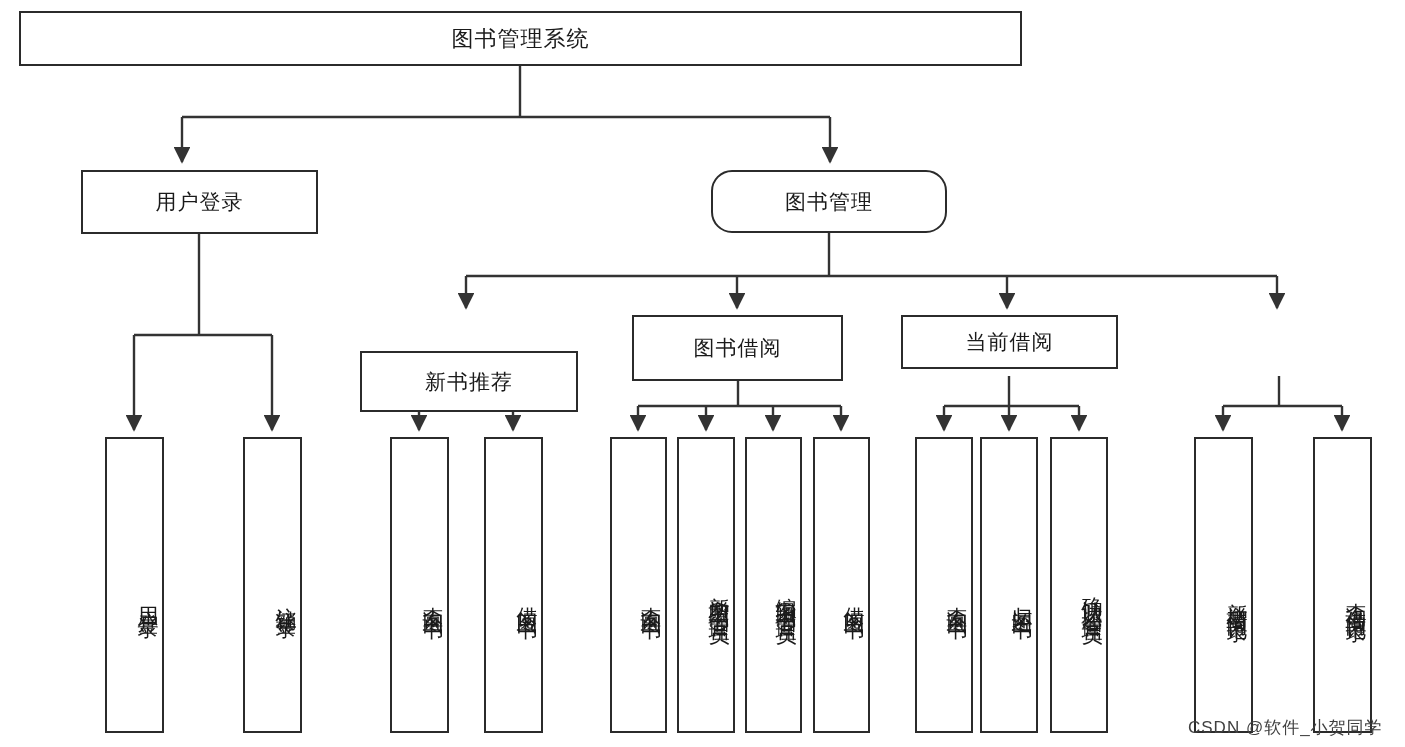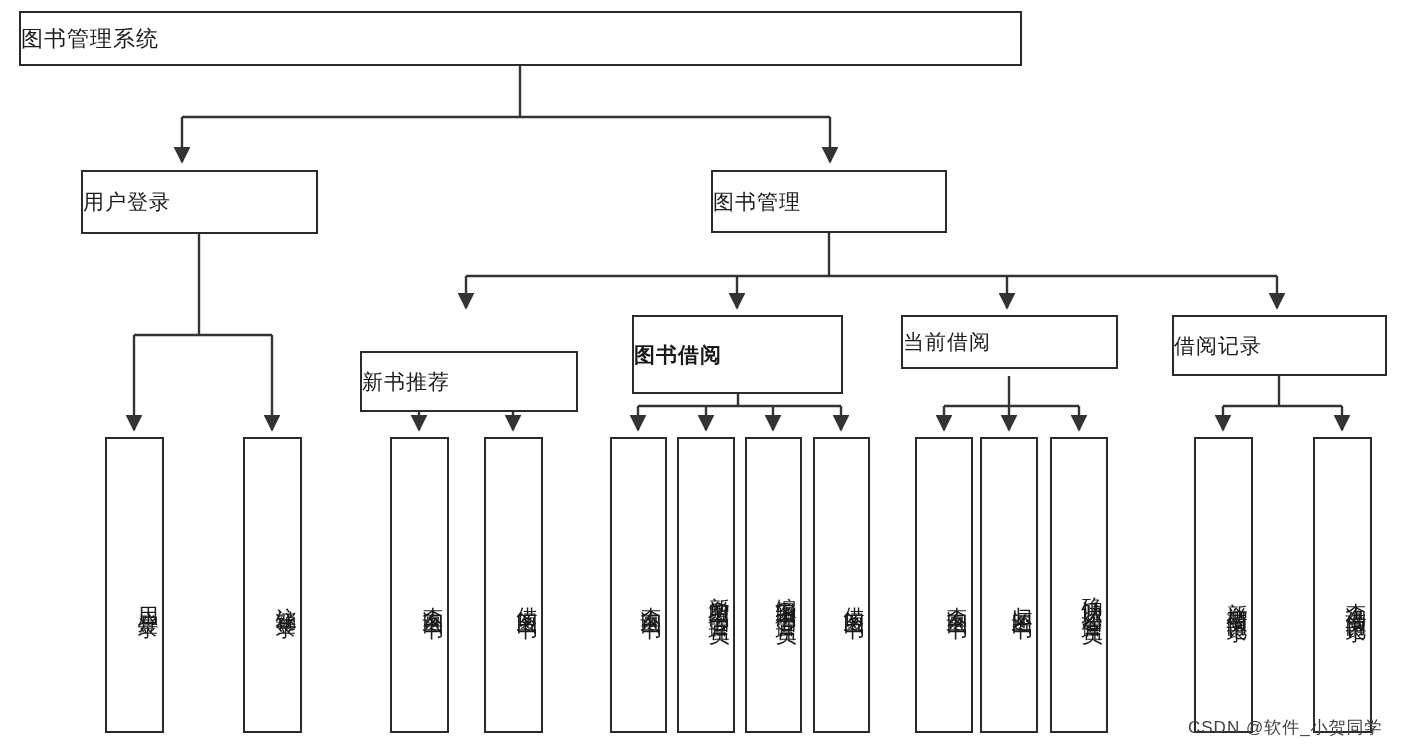--- a/index.html
+++ b/index.html
@@ -7,20 +7,21 @@
   #diagram{position:relative;width:1405px;height:747px;overflow:hidden;background:#fff;}
   #edges{position:absolute;left:0;top:0;width:1405px;height:747px;}
   .node{
     position:absolute;
     box-sizing:border-box;
     border:2px solid #2b2b2b;
     background:#ffffff;
     color:#1a1a1a;
     display:flex;
     align-items:center;
+    justify-content:center;
     text-align:center;
   }
   .node.h{font-size:21px;line-height:1.2;letter-spacing:1px;}
   .node.v{
     writing-mode:vertical-rl;
     text-orientation:upright;
     font-size:21px;
     letter-spacing:4px;
     padding-top:26px;
     align-items:flex-start;
@@ -94,39 +95,36 @@
   </svg>
 
   <div class="node root" style="left:19px;top:11px;width:1003px;height:55px;">
     <span>图书管理系统</span>
   </div>
 
   <div class="node h" style="left:81px;top:170px;width:237px;height:64px;">
     <span>用户登录</span>
   </div>
 
-  <div class="node h" style="left:711px;top:170px;width:236px;height:63px;">
+  <div class="node h" style="left:711px;top:170px;width:236px;height:63px;border-radius:21px;">
     <span>图书管理</span>
   </div>
 
   <div class="node h" style="left:360px;top:315px;width:218px;height:61px;margin-top:36px;">
     <span>新书推荐</span>
   </div>
 
-  <div class="node h" style="left:632px;top:315px;width:211px;height:79px;font-weight:bold;">
+  <div class="node h" style="left:632px;top:315px;width:211px;height:66px;">
     <span>图书借阅</span>
   </div>
 
   <div class="node h" style="left:901px;top:315px;width:217px;height:54px;">
     <span>当前借阅</span>
   </div>
 
-  <div class="node h" style="left:1172px;top:315px;width:215px;height:61px;">
-    <span>借阅记录</span>
-  </div>
 
   <div class="node v" style="left:105px;top:437px;width:59px;height:296px;">
     <span>用户登录</span>
   </div>
 
   <div class="node v" style="left:243px;top:437px;width:59px;height:296px;">
     <span>注销登录</span>
   </div>
 
   <div class="node v" style="left:390px;top:437px;width:59px;height:296px;">

